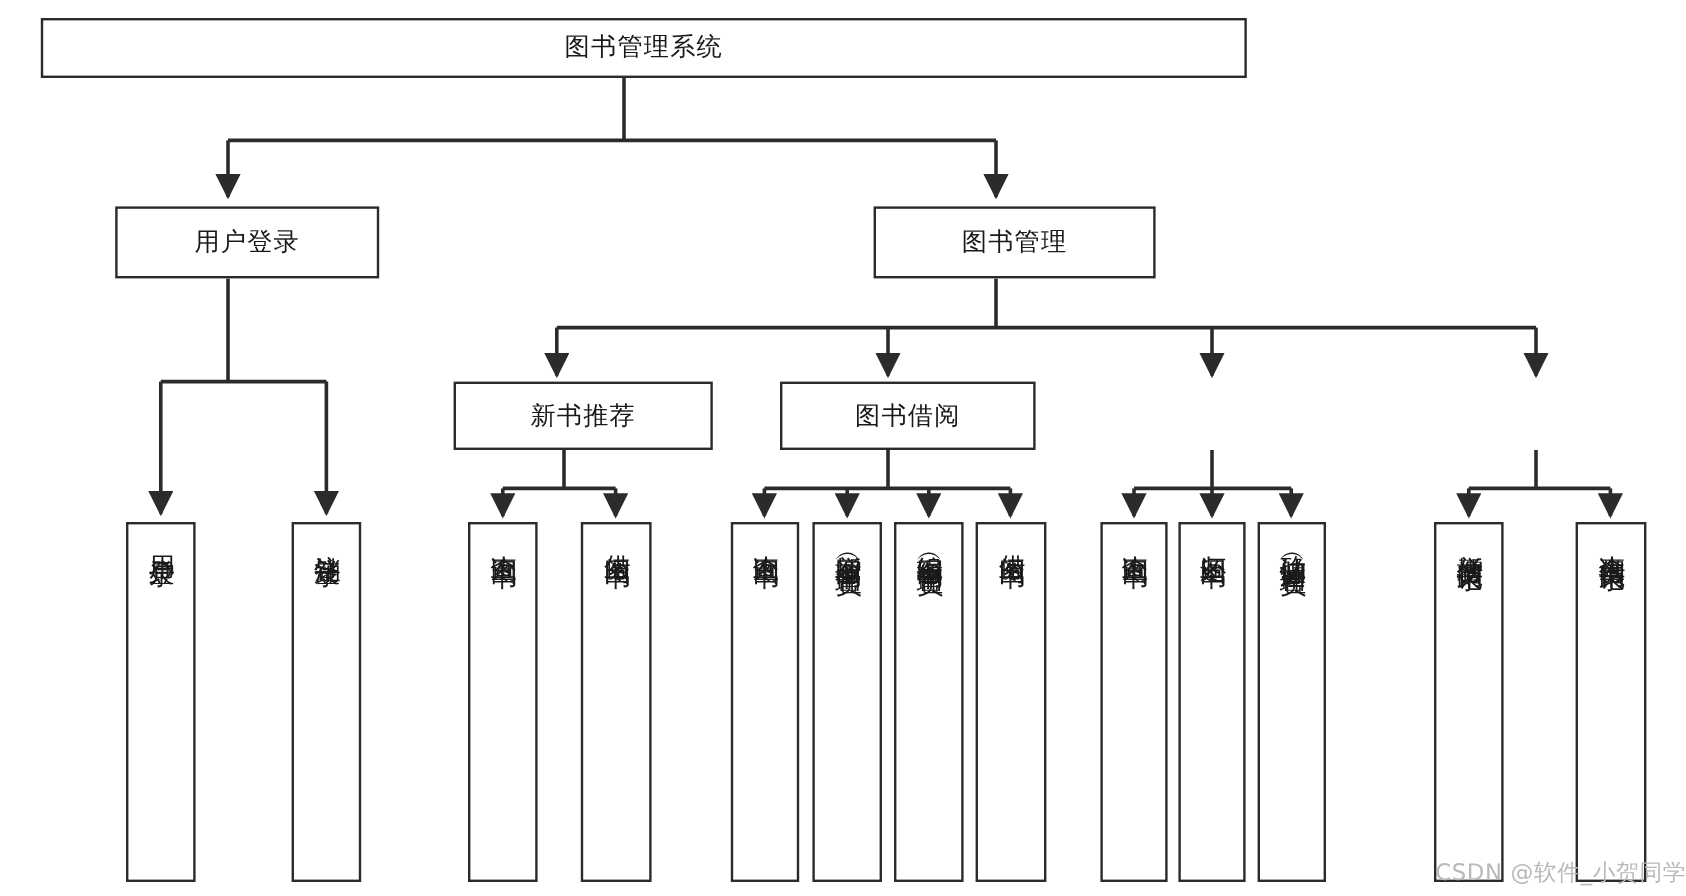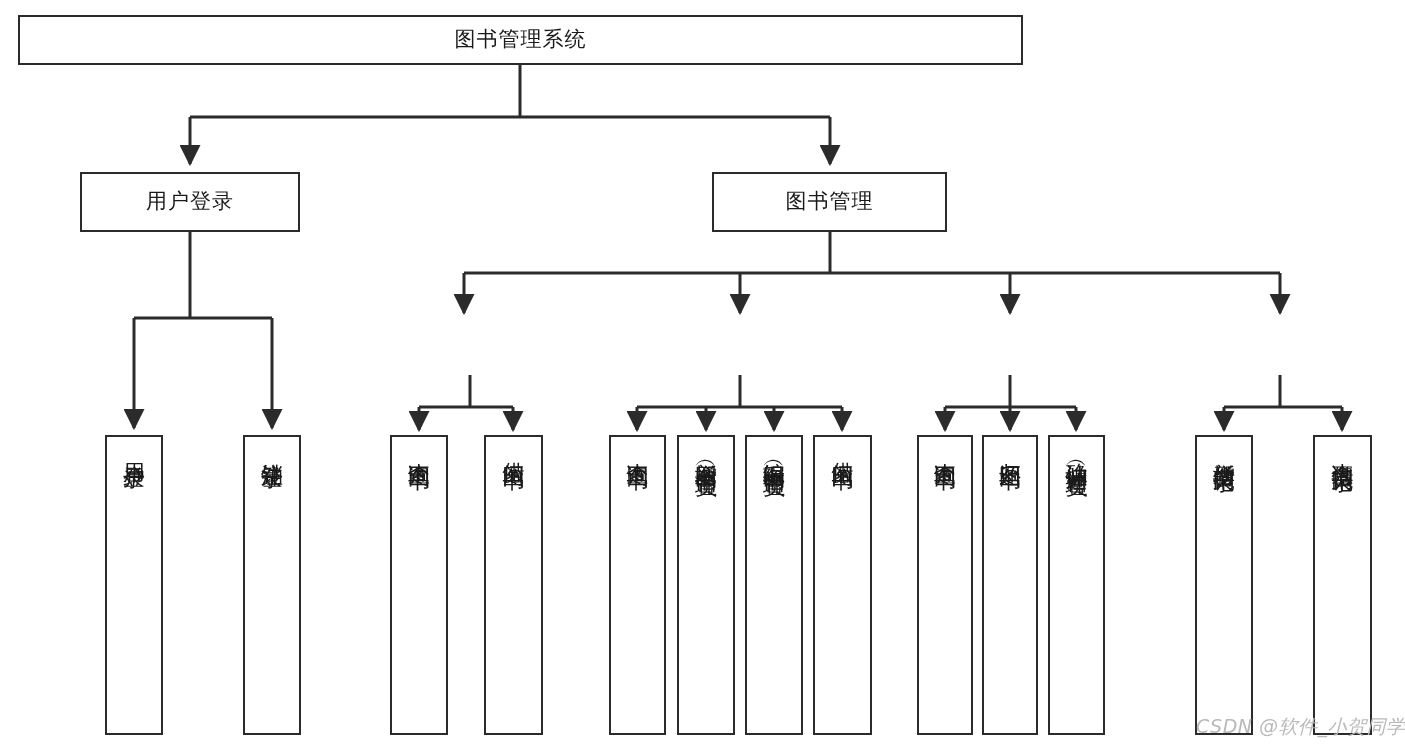--- a/index.html
+++ b/index.html
@@ -34,20 +34,21 @@
     display: flex;
     align-items: center;
     justify-content: center;
     color: #1a1a1a;
   }
   .node.horiz {
     font-size: 21px;
     letter-spacing: 1px;
     line-height: 1.1;
     white-space: nowrap;
+    margin-left: 16px;
   }
   .node.vert {
     align-items: flex-start;
     justify-content: center;
     padding-top: 8px;
   }
   .node.vert .vlabel {
     writing-mode: vertical-rl;
     text-orientation: upright;
     font-size: 22px;
@@ -122,20 +123,26 @@
     <span>图书管理系统</span>
   </div>
 
   <div class="node horiz" style="left:80px; top:172px; width:220px; height:60px;">
     <span>用户登录</span>
   </div>
   <div class="node horiz" style="left:712px; top:172px; width:235px; height:60px;justify-content:center;">
     <span>图书管理</span>
   </div>
 
+  <div class="node horiz" style="left:362px; top:318px; width:216px; height:57px;">
+    <span>新书推荐</span>
+  </div>
+  <div class="node horiz" style="left:634px; top:318px; width:213px; height:57px;">
+    <span>图书借阅</span>
+  </div>
 
   <div class="node vert" style="left:105px; top:435px; width:58px; height:300px;">
     <span class="vlabel">用户登录</span>
   </div>
   <div class="node vert" style="left:243px; top:435px; width:58px; height:300px;">
     <span class="vlabel">注销登录</span>
   </div>
 
   <div class="node vert" style="left:390px; top:435px; width:58px; height:300px;">
     <span class="vlabel">查询图书</span>
@@ -167,17 +174,17 @@
     <span class="vlabel">确认归还（管理员）</span>
   </div>
 
   <div class="node vert" style="left:1195px; top:435px; width:58px; height:300px;">
     <span class="vlabel">新增借阅记录</span>
   </div>
   <div class="node vert" style="left:1313px; top:435px; width:59px; height:300px;">
     <span class="vlabel">查询借阅记录</span>
   </div>
 
-  <div class="watermark" style="left:1196px; top:714px;font-style:italic;">
+  <div class="watermark" style="left:1196px; top:714px;">
     <span>CSDN @软件_小贺同学</span>
   </div>
 
 </div>
 
 </body></html>

